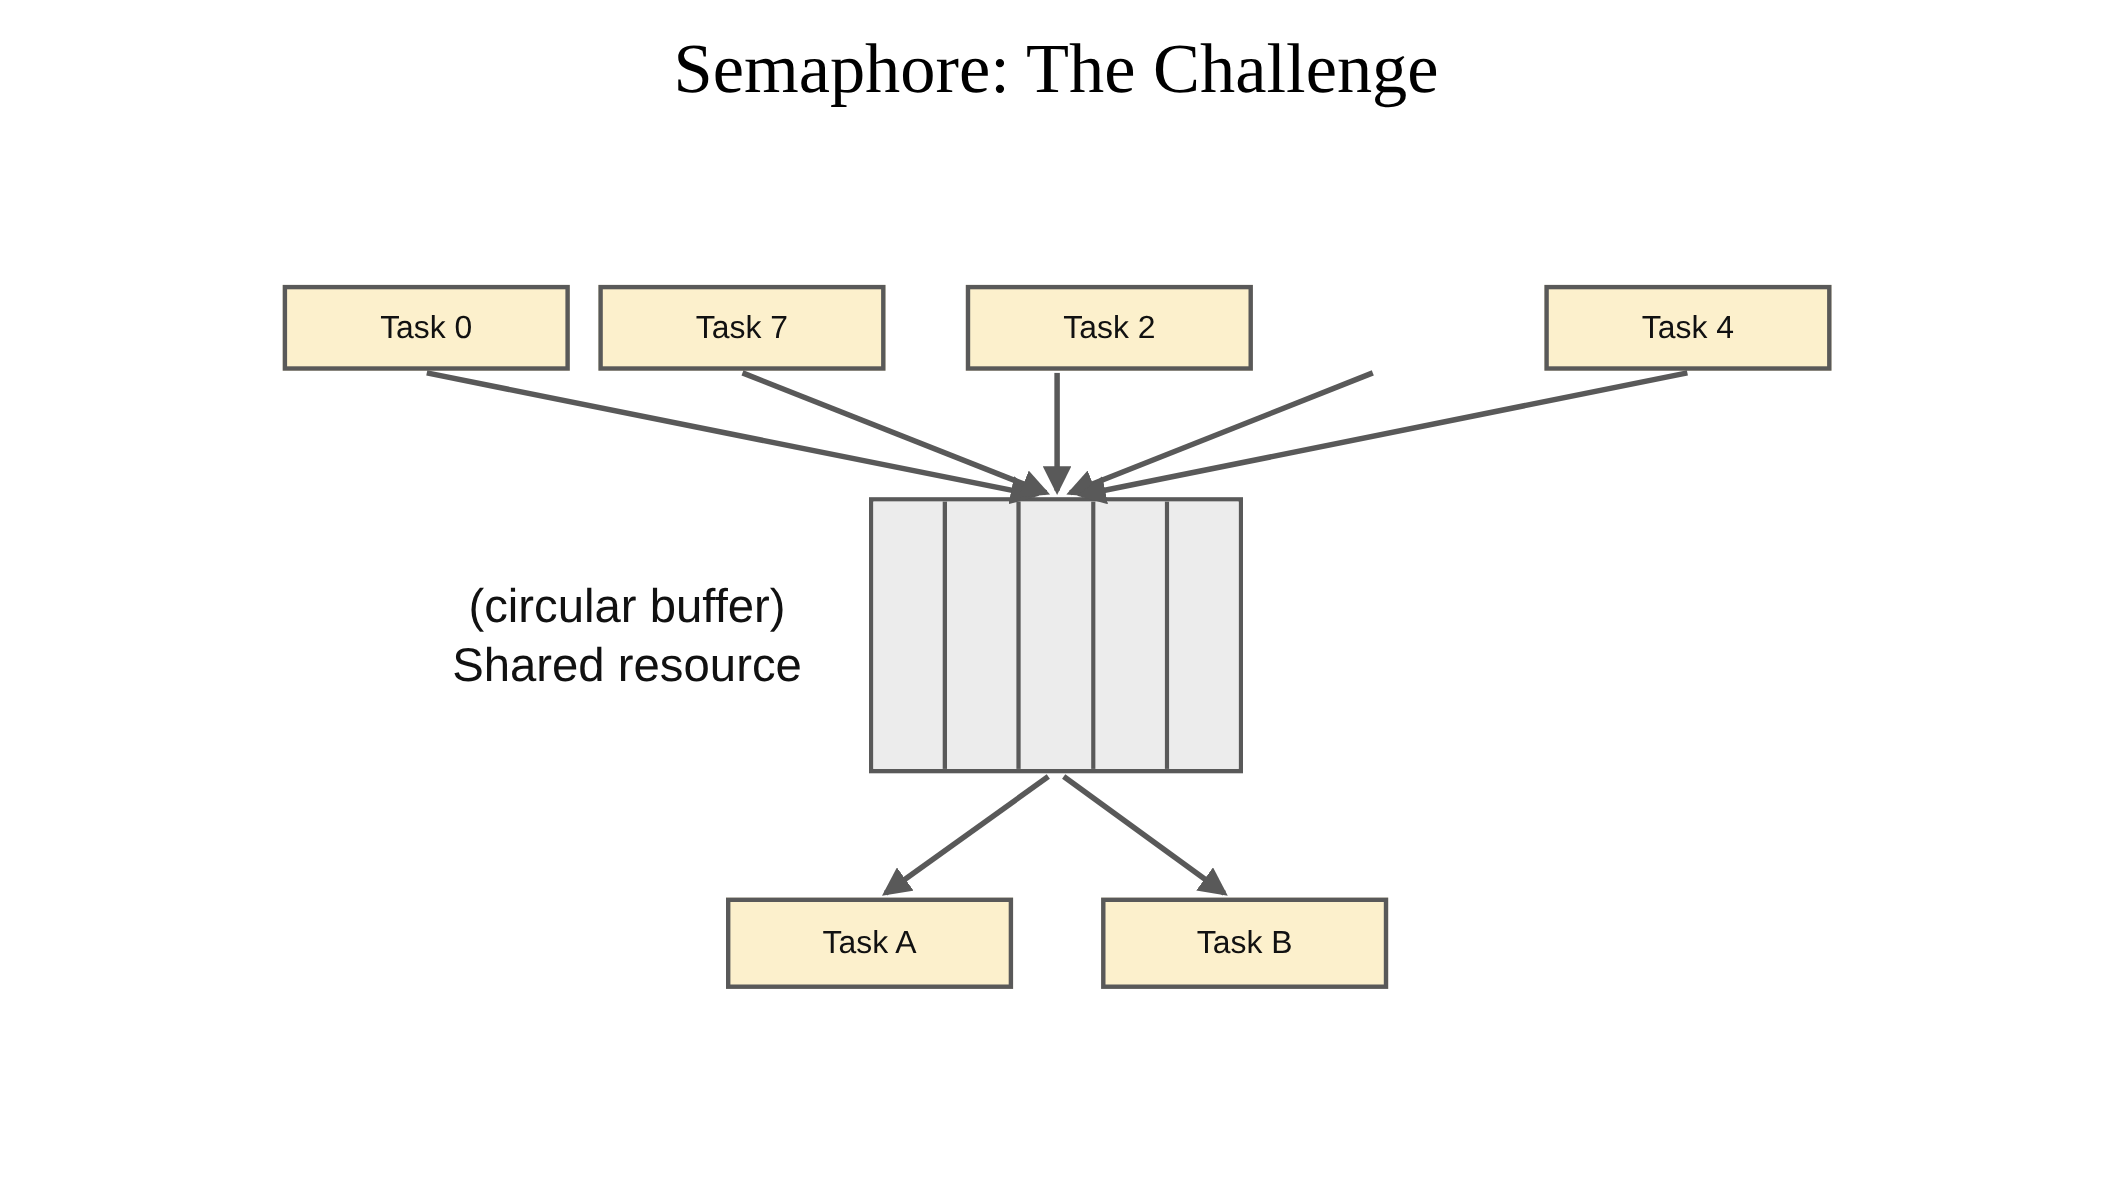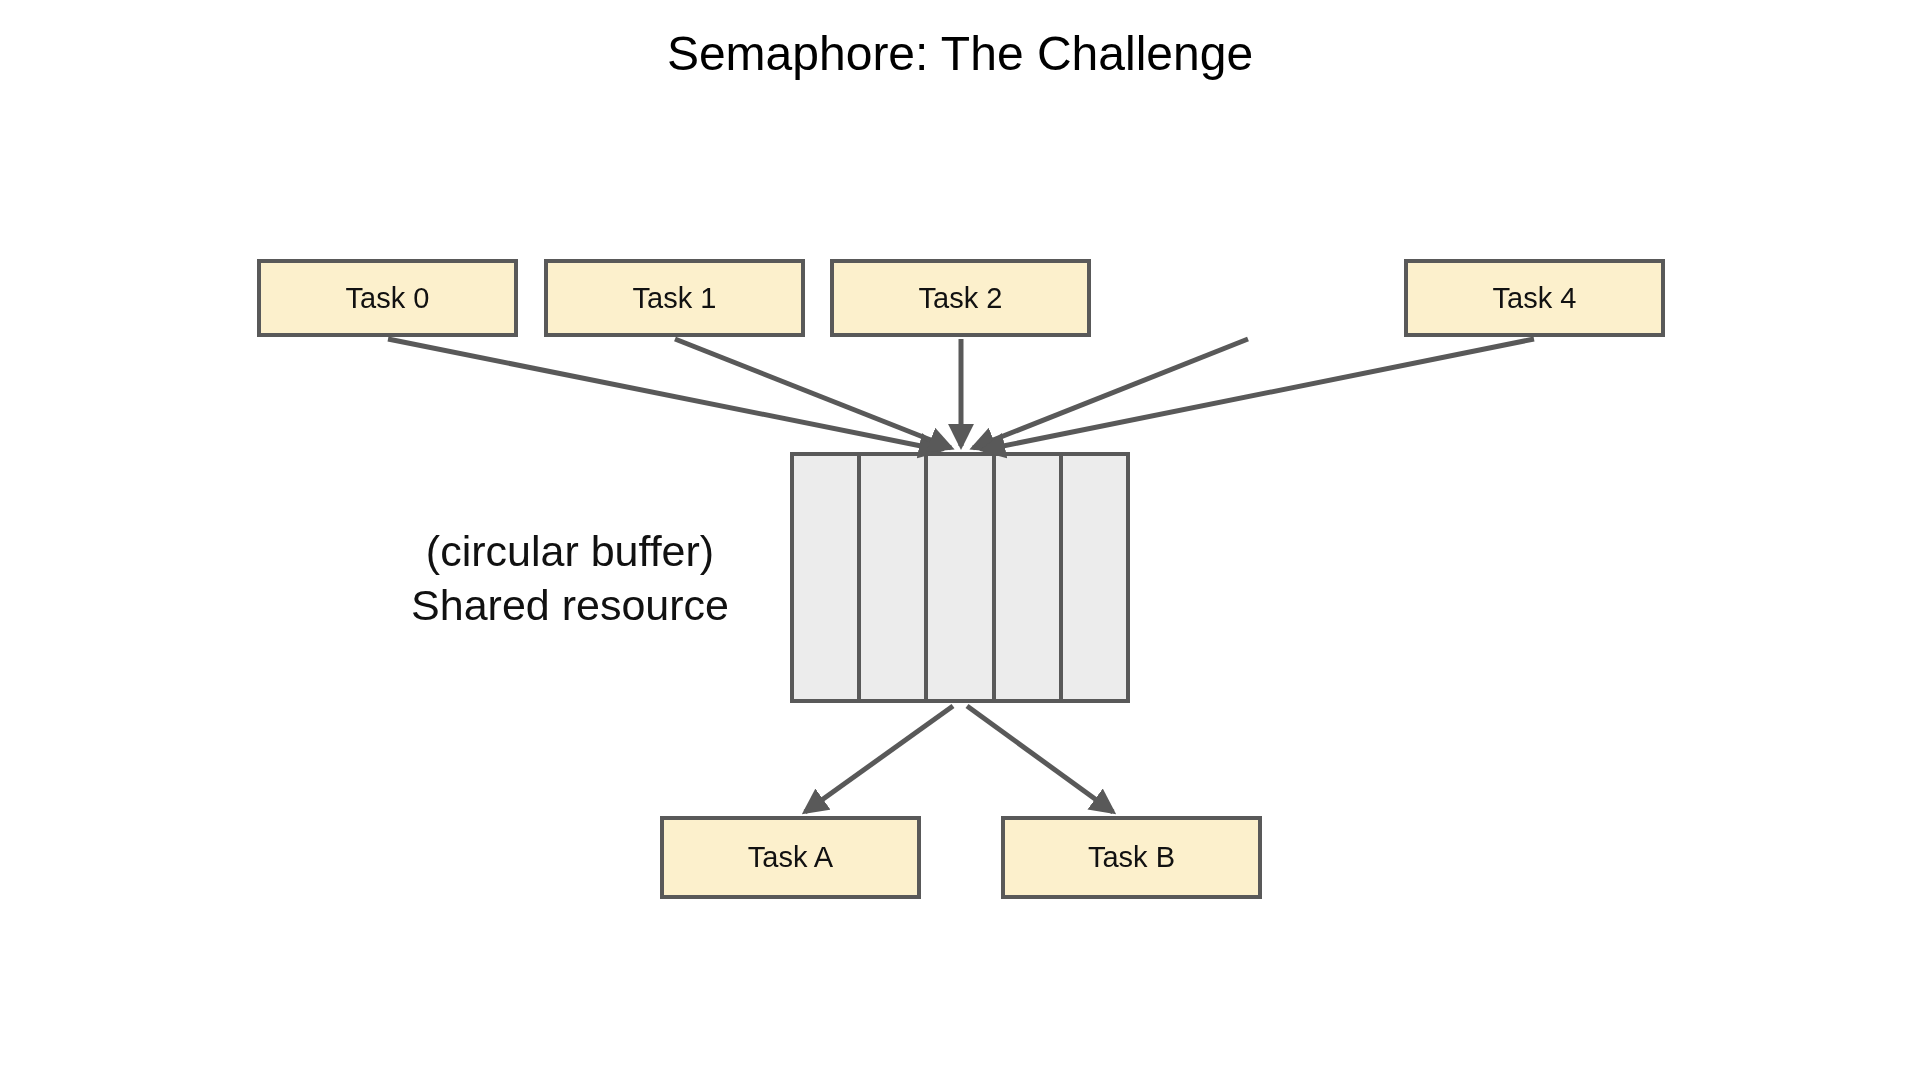--- a/index.html
+++ b/index.html
@@ -14,43 +14,44 @@
     height: 1080px;
     background: var(--background, #ffffff);
     overflow: hidden;
   }
   .slide-title {
     position: absolute;
     left: 0;
     right: 0;
     top: 26px;
     text-align: center;
-    font-size: 48px;
+    font-size: 64px;
     line-height: 1.15;
     color: var(--title_text, #000000);
     white-space: nowrap;
+    font-family: Liberation Serif, serif;
   }
   .task-box {
     position: absolute;
     box-sizing: border-box;
     width: 261px;
     height: 78px;
     background: var(--box_fill, #fcf0cc);
     border: 4px solid var(--box_border, #595959);
     display: flex;
     align-items: center;
     justify-content: center;
     font-size: 29px;
     color: var(--label_text, #111111);
     white-space: nowrap;
   }
   .producer { top: 259px; }
   .p0 { left: 257px; }
   .p1 { left: 544px; }
-  .p2 { left: 830px; justify-content: center; }
+  .p2 { left: 878px; justify-content: center; }
   .p3 { left: 1117px; }
   .p4 { left: 1404px; }
 
   .consumer { top: 816px; height: 83px; }
   .cA { left: 660px; }
   .cB { left: 1001px; }
 
   .buffer {
     position: absolute;
     box-sizing: border-box;
@@ -91,21 +92,21 @@
 <body>
 
 <div class="slide">
 
   <div class="slide-title">Semaphore: The Challenge</div>
 
   <div class="task-box producer p0">
     <span>Task 0</span>
   </div>
   <div class="task-box producer p1">
-    <span>Task 1</span>
+    <span>Task 7</span>
   </div>
   <div class="task-box producer p2">
     <span>Task 2</span>
   </div>
   <div class="task-box producer p4">
     <span>Task 4</span>
   </div>
 
   <div class="shared-label">
     <div>(circular buffer)</div>

